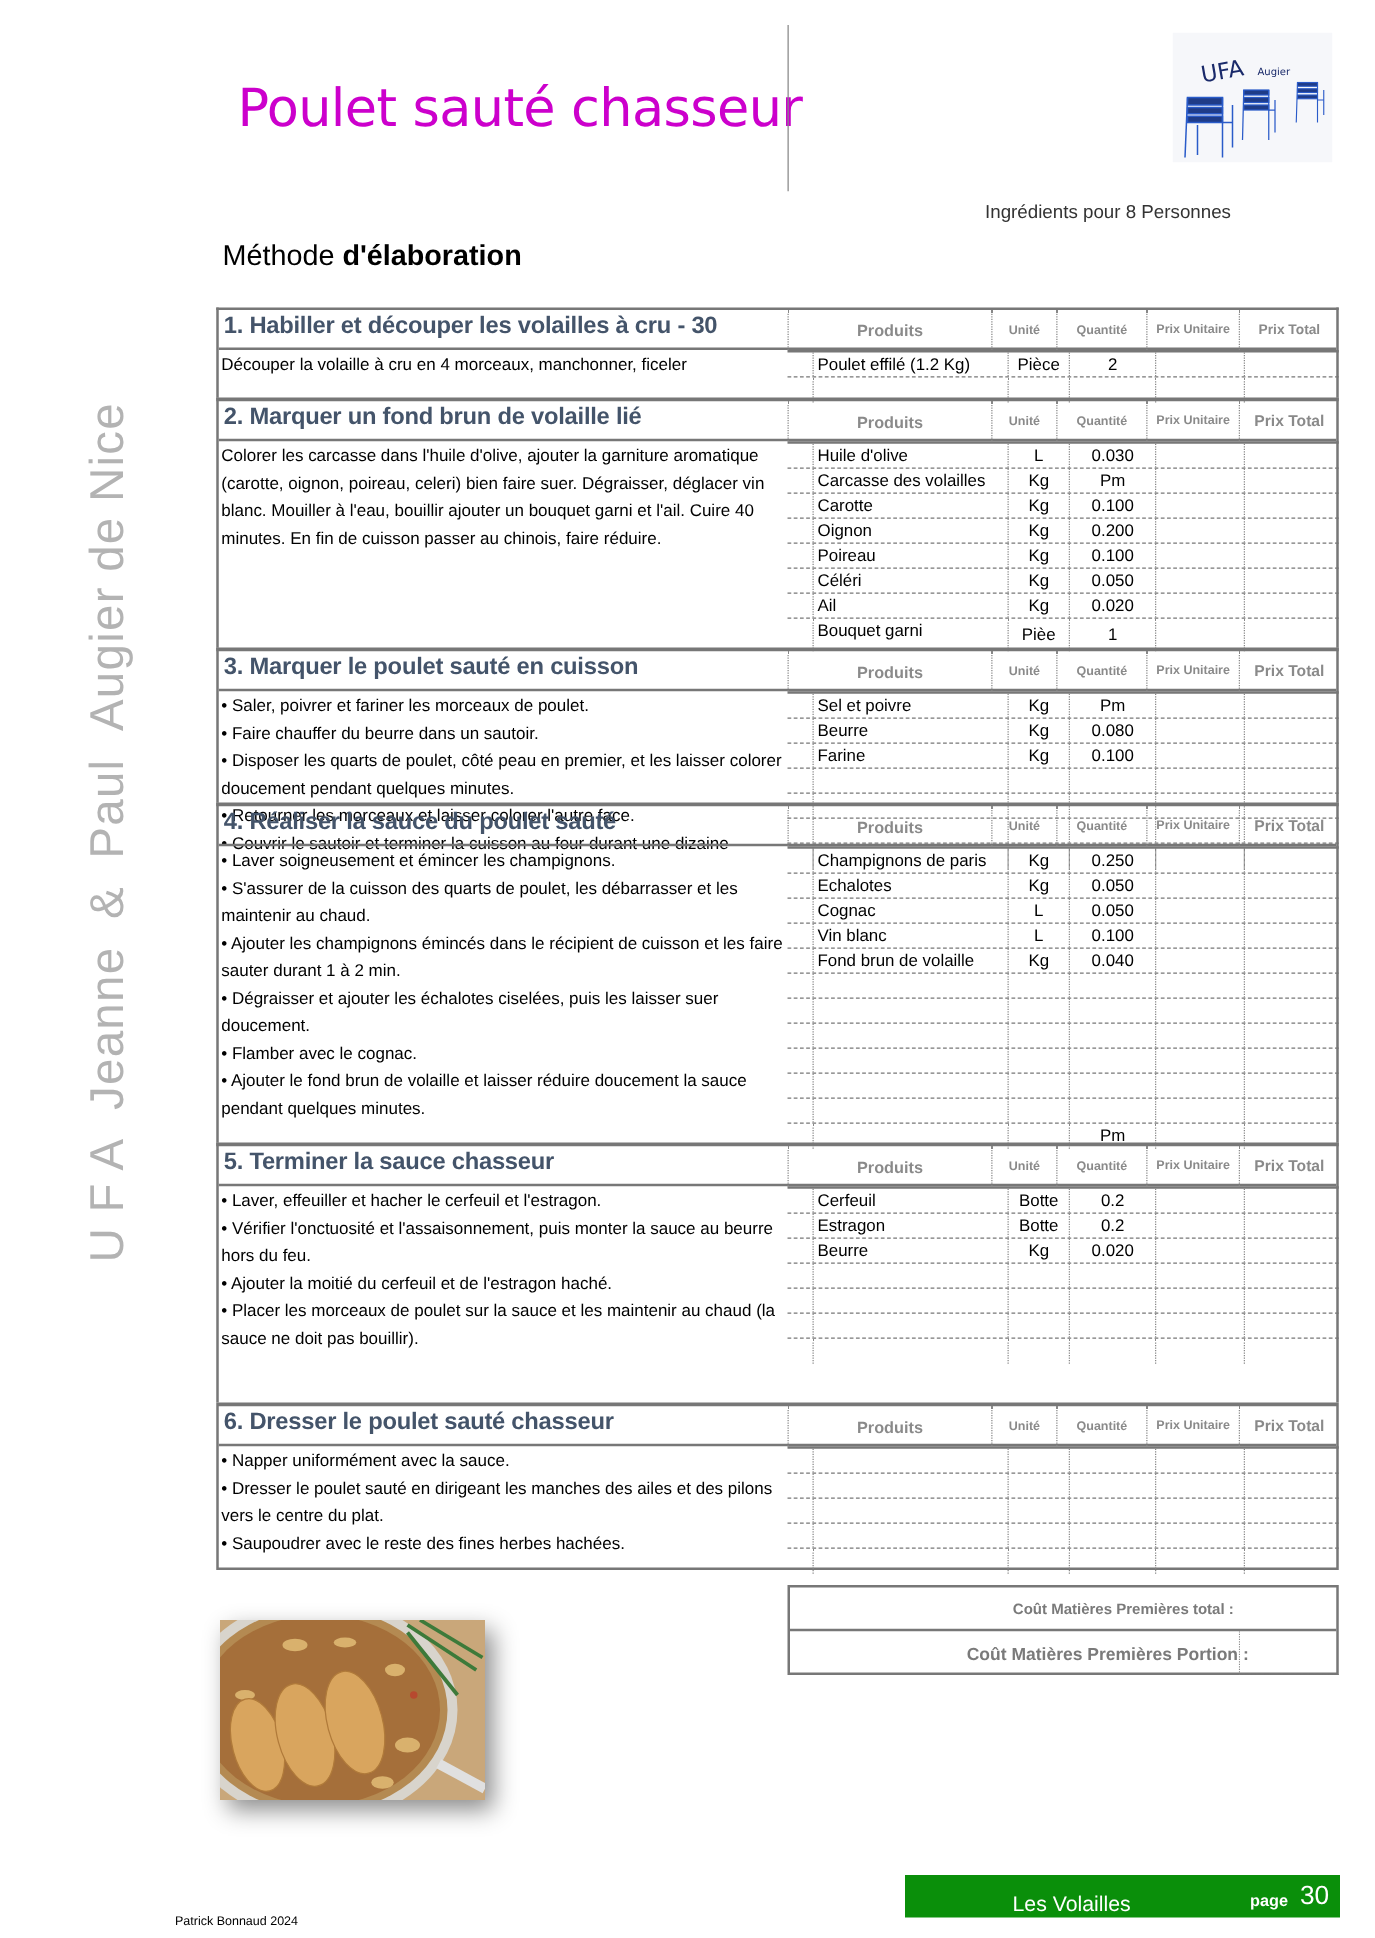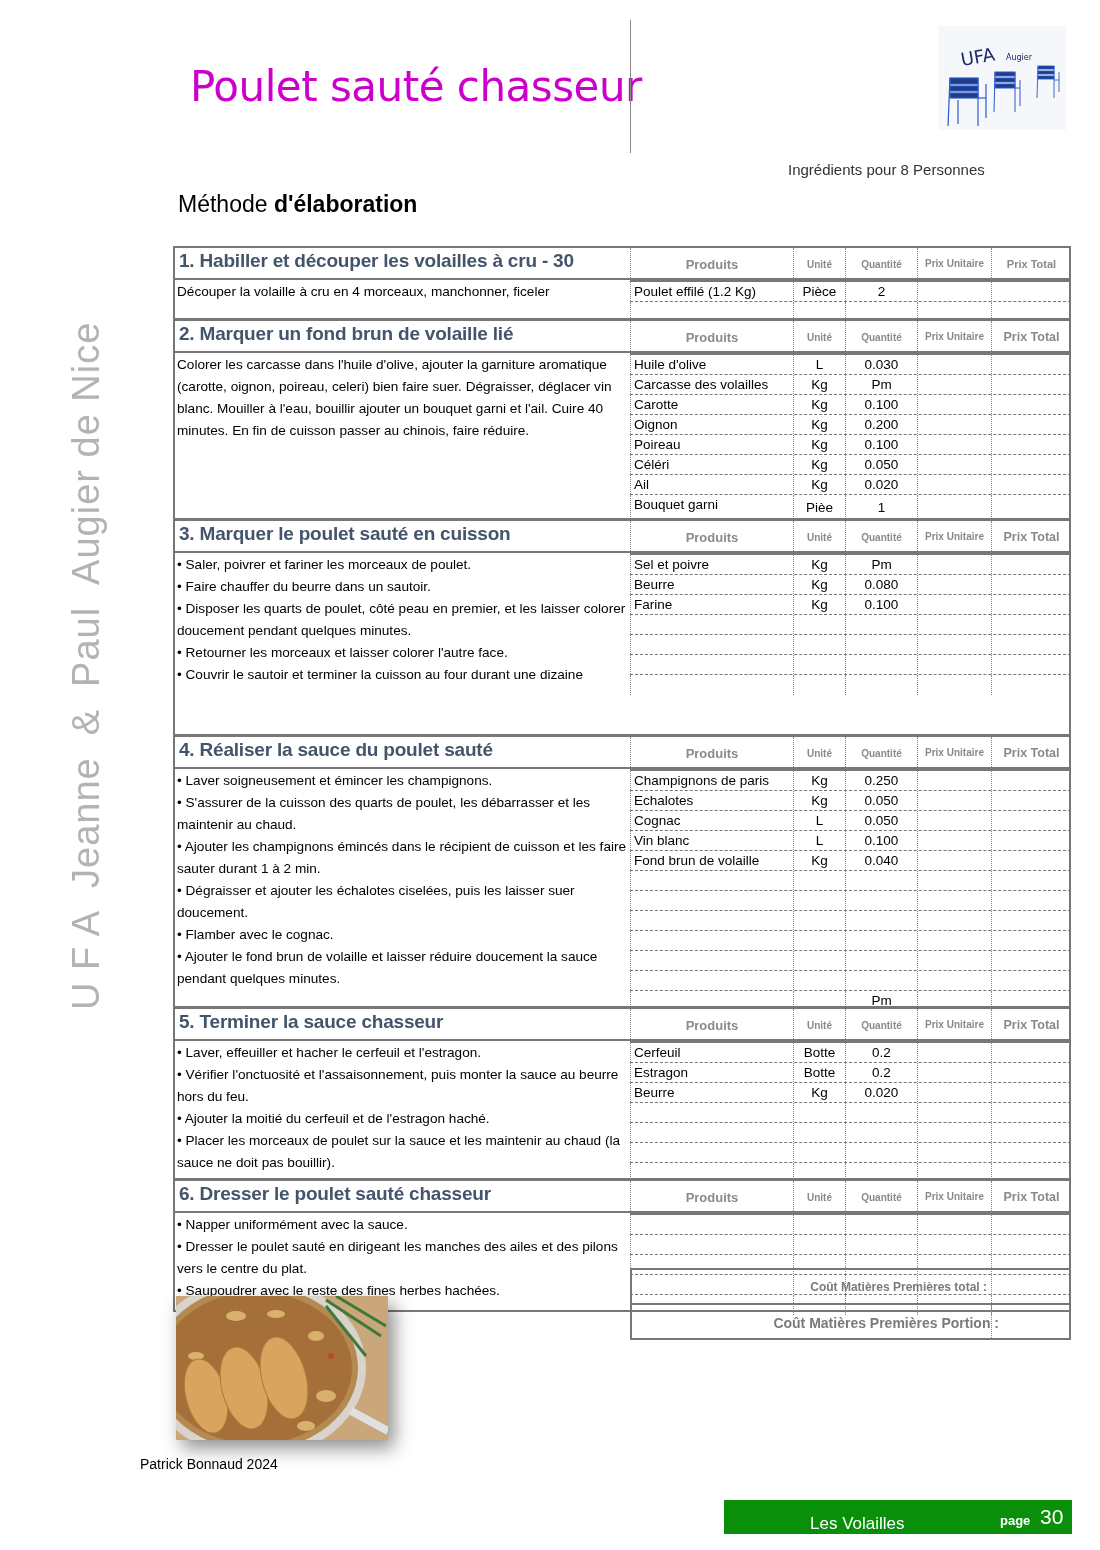--- a/index.html
+++ b/index.html
@@ -29,30 +29,30 @@
   .row.last { border-bottom:none; }
   .hrow { display:flex; height:30px; }
   .c { box-sizing:border-box; border-left:1px dotted #888; overflow:hidden; white-space:nowrap; }
   .c1 { width:163px; } .c2 { width:52px; text-align:center; } .c3 { width:72px; text-align:center; }
   .c4 { width:74px; text-align:center; } .c5 { width:80px; text-align:center; }
   .hrow .c { color:#8a8a8a; font-weight:bold; display:flex; align-items:center; justify-content:center; text-align:center; }
   .hrow .c1 { font-size:13px; } .hrow .c2, .hrow .c3 { font-size:10px; } .hrow .c4 { font-size:10px; line-height:16px; }
   .hrow .c5 { font-size:11px; }
   .hrow .c5.big { font-size:12.5px; }
   .row .c { font-size:13.5px; line-height:20px; }
-  .row .c1 { padding-left:3px; }
+  .row .c1 { padding-left:3px;margin-left:20px; }
 
   .cost { left:630px; top:1268px; width:441px; height:72px; border:2px solid #777; box-sizing:border-box; }
   .cost .l1 { position:absolute; left:0; top:0; width:437px; height:35px; border-bottom:2px solid #777; box-sizing:border-box; }
   .cost .t1 { position:absolute; right:82px; top:10px; font-size:12px; font-weight:bold; color:#7a7a7a; white-space:nowrap; }
   .cost .t2 { position:absolute; right:70px; top:45px; font-size:14px; font-weight:bold; color:#7a7a7a; white-space:nowrap; }
   .cost .vcell { position:absolute; left:359px; top:35px; width:80px; height:35px; border-left:1px dotted #888; border-bottom:1px dashed #777; box-sizing:border-box; }
 
   .photo { left:176px; top:1296px; width:212px; height:144px; box-shadow:6px 8px 18px rgba(0,0,0,0.45); overflow:hidden; }
-  .footer-left { left:140px; top:1456px; font-size:14px; color:#000; white-space:nowrap; }
+  .footer-left { left:140px; top:1532px; font-size:10px; color:#000; white-space:nowrap; }
   .footer-bar { left:724px; top:1500px; width:348px; height:34px; background:#0a8f0a; color:#fff; }
   .footer-bar .cat { position:absolute; left:86px; top:14px; font-size:17px; white-space:nowrap; }
   .footer-bar .pg { position:absolute; left:276px; top:13px; font-size:13px; font-weight:bold; white-space:nowrap; }
   .footer-bar .num { position:absolute; left:316px; top:5px; font-size:21px; white-space:nowrap; }
 </style>
 </head>
 <body>
 
 <div class="abs title">Poulet sauté chasseur</div>
 <div class="abs vline"></div>
@@ -202,21 +202,21 @@
       <div class="row last" style="height:26px">
           <div class="c c1">Bouquet garni</div>
           <div class="c c2" style="line-height:26px">Pièe</div>
           <div class="c c3" style="line-height:26px">1</div>
           <div class="c c4"></div>
           <div class="c c5"></div>
         </div>
     </div>
   </div>
 
-  <div class="section" style="height:216px">
+  <div class="section" style="height:124px">
     <div class="hdr">
       <div class="hdr-title">3. Marquer le poulet sauté en cuisson</div>
     </div>
     <div class="desc" style="height:138px">
       <p>• Saler, poivrer et fariner les morceaux de poulet.</p>
       <p>• Faire chauffer du beurre dans un sautoir.</p>
       <p>• Disposer les quarts de poulet, côté peau en premier, et les laisser colorer doucement pendant quelques minutes.</p>
       <p>• Retourner les morceaux et laisser colorer l'autre face.</p>
       <p>• Couvrir le sautoir et terminer la cuisson au four durant une dizaine</p>
     </div>
@@ -380,21 +380,21 @@
       <div class="row last">
           <div class="c c1"></div>
           <div class="c c2"></div>
           <div class="c c3">Pm</div>
           <div class="c c4"></div>
           <div class="c c5"></div>
         </div>
     </div>
   </div>
 
-  <div class="section" style="height:172px">
+  <div class="section" style="height:208px">
     <div class="hdr">
       <div class="hdr-title">5. Terminer la sauce chasseur</div>
     </div>
     <div class="desc" style="height:138px">
       <p>• Laver, effeuiller et hacher le cerfeuil et l'estragon.</p>
       <p>• Vérifier l'onctuosité et l'assaisonnement, puis monter la sauce au beurre hors du feu.</p>
       <p>• Ajouter la moitié du cerfeuil et de l'estragon haché.</p>
       <p>• Placer les morceaux de poulet sur la sauce et les maintenir au chaud (la sauce ne doit pas bouillir).</p>
     </div>
     <div class="grid">

